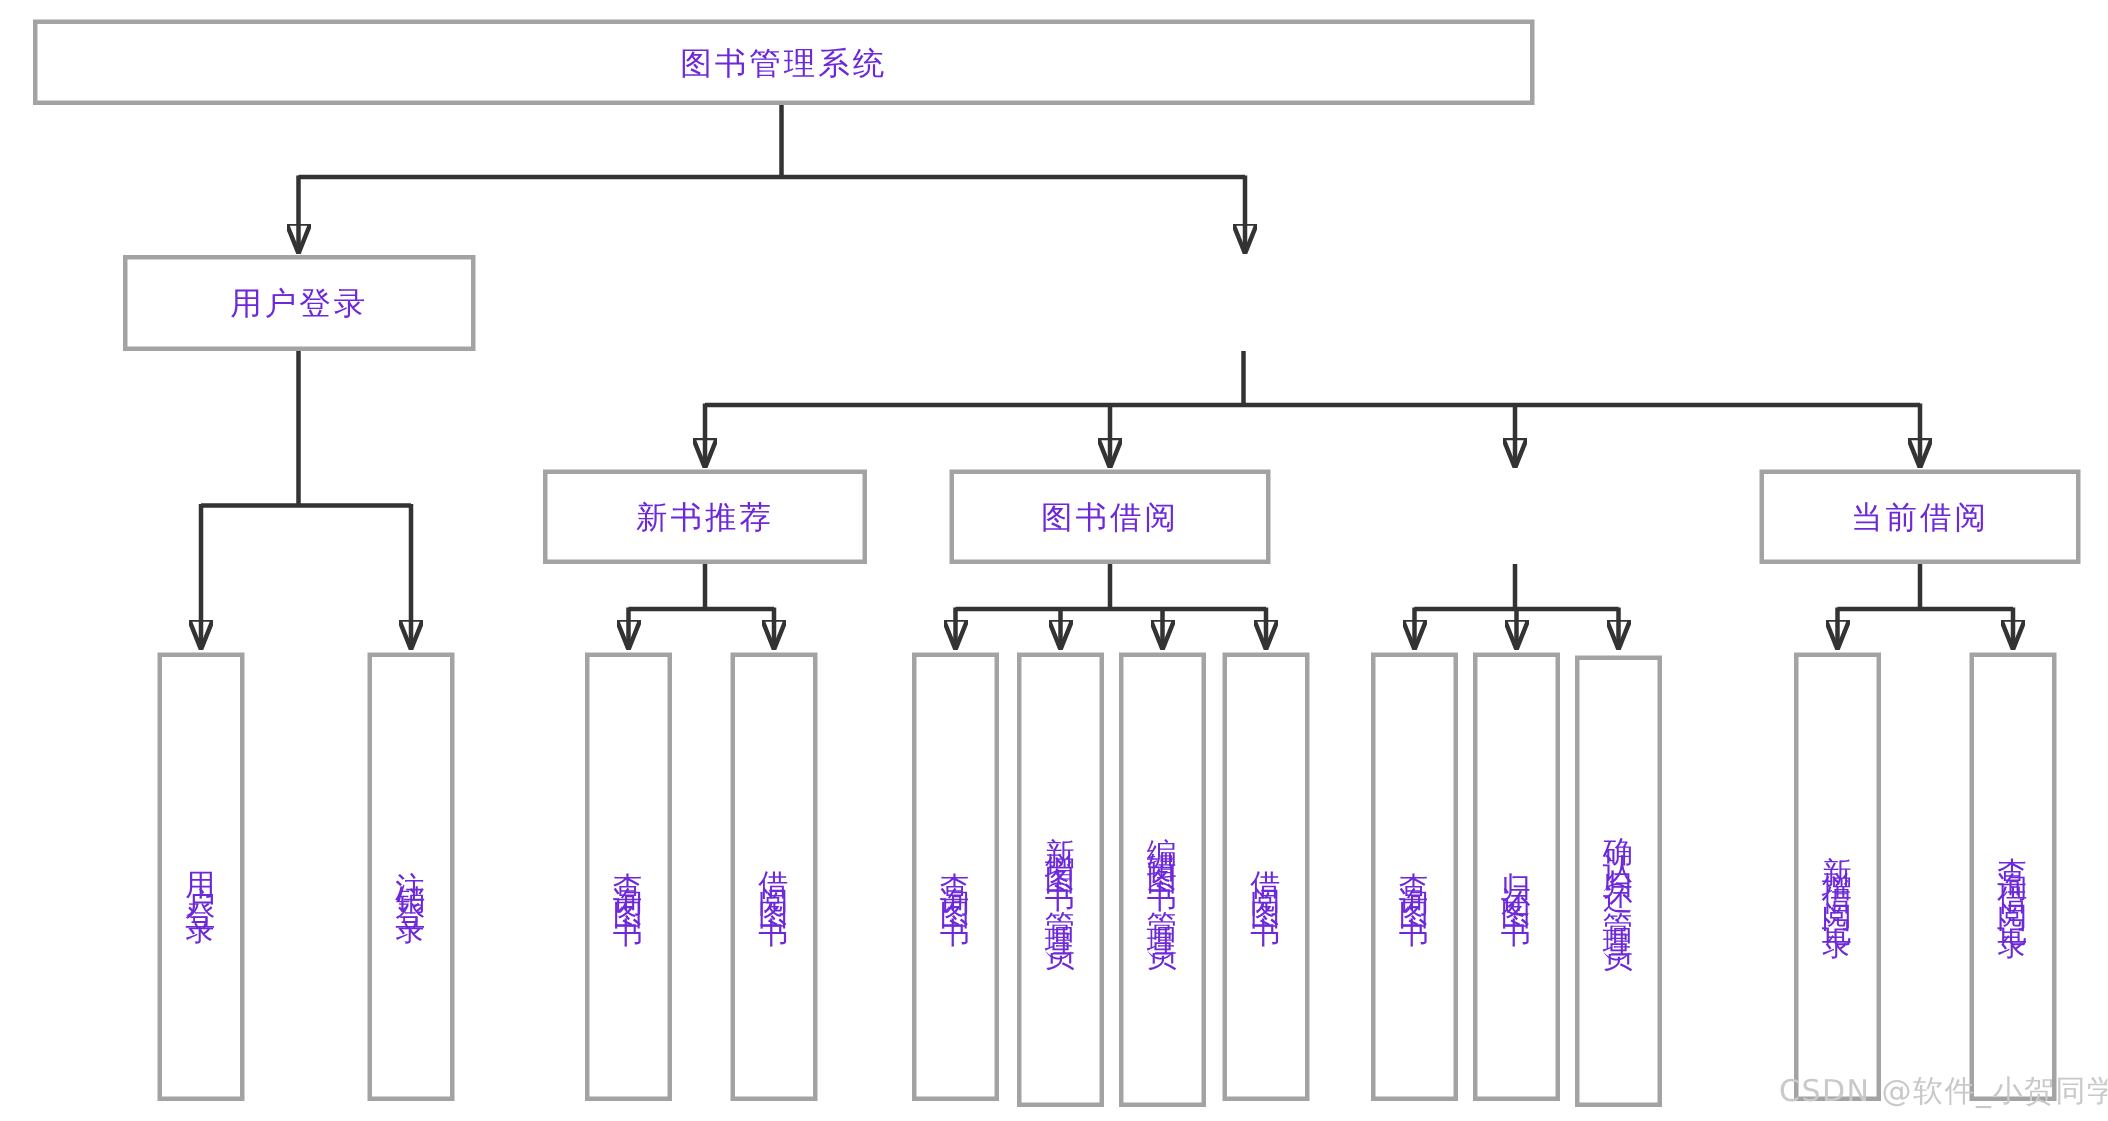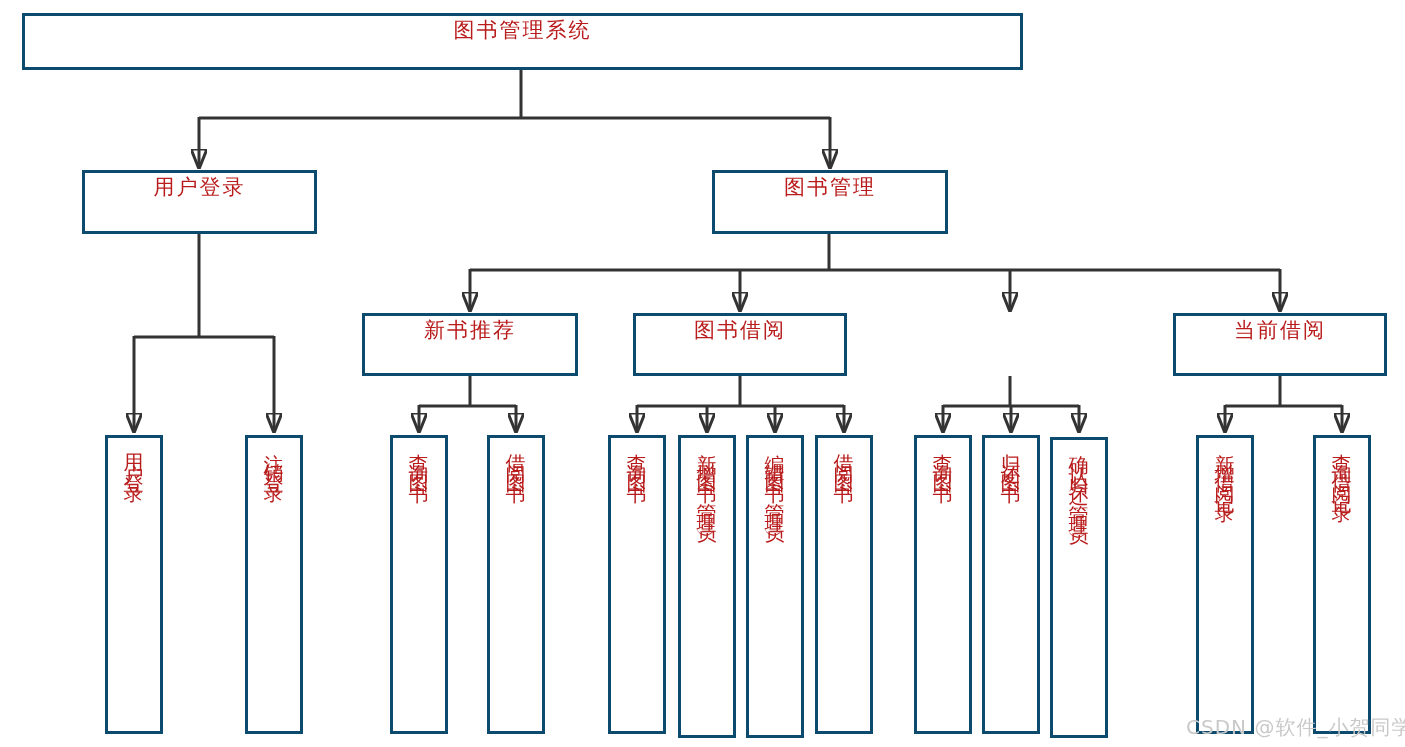--- a/index.html
+++ b/index.html
@@ -17,26 +17,26 @@
     pointer-events: none;
   }
   .connectors path, .connectors line {
     stroke: #333333;
     stroke-width: 3;
     fill: none;
   }
   .node {
     position: absolute;
     box-sizing: border-box;
-    border: 3px solid #0c4a6e;
+    border: 3px solid #a3a3a3;
     background: #ffffff;
     display: flex;
-    align-items: flex-start;
+    align-items: center;
     justify-content: center;
-    color: #b91c1c;
+    color: #6d28d9;
   }
   .h-node .lbl {
     font-size: 21px;
     letter-spacing: 2px;
     white-space: nowrap;
   }
   .v-node .lbl {
     writing-mode: vertical-rl;
     text-orientation: upright;
     font-size: 20px;
@@ -101,23 +101,20 @@
     <line x1="1342" y1="405" x2="1342" y2="431" marker-end="url(#arrow)"></line>
   </svg>
 
   <div class="node h-node" style="left:22px;top:13px;width:1001px;height:57px">
     <span class="lbl">图书管理系统</span>
   </div>
 
   <div class="node h-node" style="left:82px;top:170px;width:235px;height:64px">
     <span class="lbl">用户登录</span>
   </div>
-  <div class="node h-node" style="left:712px;top:170px;width:236px;height:64px">
-    <span class="lbl">图书管理</span>
-  </div>
 
   <div class="node h-node" style="left:362px;top:313px;width:216px;height:63px">
     <span class="lbl">新书推荐</span>
   </div>
   <div class="node h-node" style="left:633px;top:313px;width:214px;height:63px">
     <span class="lbl">图书借阅</span>
   </div>
   <div class="node h-node" style="left:1173px;top:313px;width:214px;height:63px">
     <span class="lbl">当前借阅</span>
   </div>

